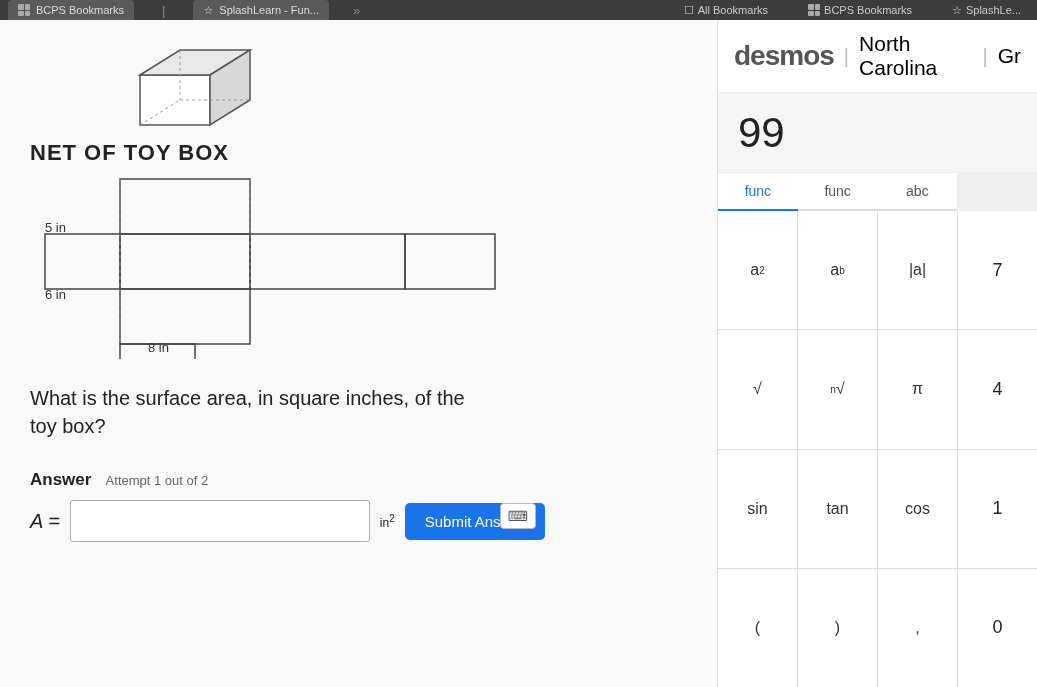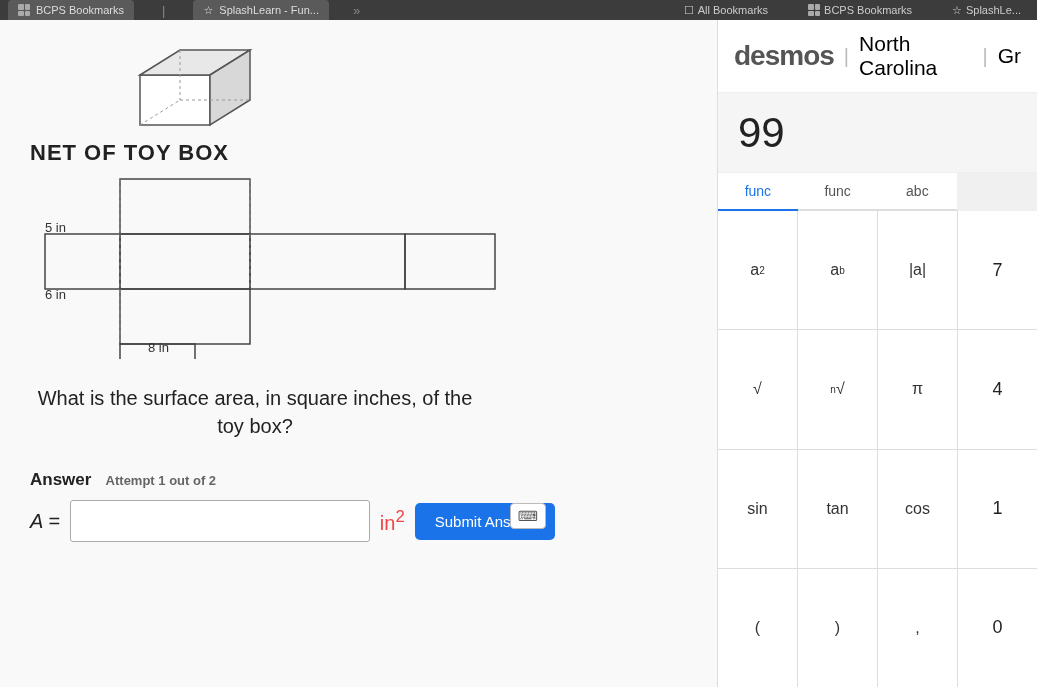--- a/index.html
+++ b/index.html
@@ -104,60 +104,59 @@
       display: block;
       margin-left: 10px;
     }
 
     .question-text {
       font-size: 20px;
       color: #222;
       line-height: 1.4;
       margin-top: 10px;
       max-width: 450px;
-      text-align: center;
     }
 
     .answer-section {
       margin-top: 20px;
     }
 
     .answer-label {
       font-size: 17px;
       font-weight: bold;
       color: #222;
       margin-bottom: 4px;
     }
 
     .attempt-text {
       font-size: 13px;
       color: #666;
-      font-weight: bold;
+      font-weight: normal;
     }
 
     .a-equals {
       font-size: 20px;
       color: #222;
       font-style: italic;
     }
 
     .answer-input {
       width: 300px;
       height: 42px;
       border: 1.5px solid #aaa;
       border-radius: 3px;
       font-size: 16px;
       padding: 0 8px;
       background: #fff;
       outline: none;
     }
 
     .unit-text {
-      font-size: 20px;
-      color: #ef4444;
+      font-size: 12px;
+      color: #0f172a;
     }
 
     .submit-btn {
       background: #1a73e8;
       color: #fff;
       border: none;
       border-radius: 5px;
       padding: 10px 20px;
       font-size: 15px;
       cursor: pointer;

